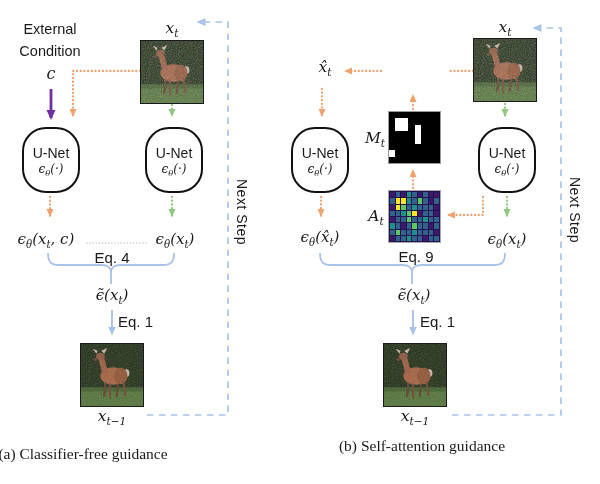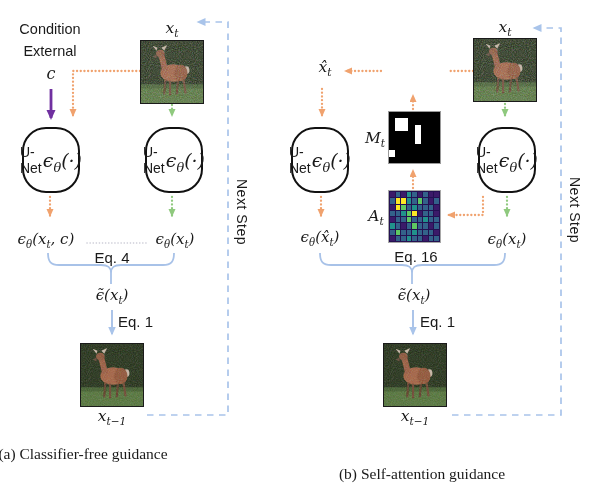--- a/index.html
+++ b/index.html
@@ -6,23 +6,23 @@
   .canvas{position:relative;width:600px;height:484px;background:#ffffff;overflow:hidden;
           font-family:"Liberation Sans",sans-serif;color:#1a1a1a;}
   .abs{position:absolute;}
   .ctr{transform:translateX(-50%);white-space:nowrap;}
   .connectors{position:absolute;left:0;top:0;pointer-events:none;}
   .math{font-family:"DejaVu Serif","Liberation Serif",serif;font-style:italic;}
   .math sub{font-size:68%;font-style:italic;line-height:0;}
   .sans{font-family:"Liberation Sans",sans-serif;}
   .eqlabel{font-family:"Liberation Sans",sans-serif;font-size:15px;}
   .unet{width:58px;height:66px;border:2px solid #111;border-radius:24px;background:#fff;
-        display:flex;flex-direction:row;align-items:center;justify-content:center;gap:1px;box-sizing:border-box;}
+        display:flex;flex-direction:column;align-items:center;justify-content:center;gap:1px;box-sizing:border-box;}
   .unet .t1{font-size:14px;}
-  .unet .t2{font-size:19px;}
+  .unet .t2{font-size:12px;}
   .sbbox{width:64px;height:38px;border:1.5px solid #EBA273;border-radius:9px;background:#FFFDFa;
          display:flex;flex-direction:column;align-items:center;justify-content:center;
          font-size:11px;line-height:1.2;color:#C05F2B;box-sizing:border-box;}
   .imgframe{width:64px;height:64px;border:1px solid #1a1a1a;box-sizing:border-box;overflow:hidden;}
   .imgframe svg{display:block;width:100%;height:100%;}
   .noise-hi{opacity:.5;}
   .noise-lo{opacity:.3;}
   .gridbox{box-sizing:border-box;display:grid;}
   .maskbox{width:53px;height:53px;border:1px solid #9a9a9a;background:#000;}
   .attnbox{width:53px;height:53px;border:1px solid #a8a8a8;background:#241152;gap:1px;padding:1px;}
@@ -97,22 +97,22 @@
     <path d="M413,188 V170" fill="none" stroke="#F0A26E" stroke-width="2.3" stroke-dasharray="0.1 3.6" stroke-linecap="round" marker-end="url(#mO)"></path>
     <path d="M413,109 V95" fill="none" stroke="#F0A26E" stroke-width="2.3" stroke-dasharray="0.1 3.6" stroke-linecap="round" marker-end="url(#mO)"></path>
     <path d="M505,104 V116" fill="none" stroke="#8FC97E" stroke-width="2.3" stroke-dasharray="0.1 3.6" stroke-linecap="round" marker-end="url(#mG)"></path>
     <path d="M507,197 V216" fill="none" stroke="#8FC97E" stroke-width="2.3" stroke-dasharray="0.1 3.6" stroke-linecap="round" marker-end="url(#mG)"></path>
     <path d="M320,253 C320,262 323,265 331,265 L402,265 C409,265 412,267 412,273 C412,267 415,265 422,265 L494,265 C502,265 505,262 505,253 M412,273 V284" fill="none" stroke="#A8C2E8" stroke-width="1.8"></path>
     <path d="M413,310 V334" fill="none" stroke="#A8C2E8" stroke-width="1.9" marker-end="url(#mB)"></path>
     <path d="M452,415 H561 V28 H534" fill="none" stroke="#A9C4EA" stroke-width="1.7" stroke-dasharray="6.5 5.5" marker-end="url(#mB)"></path>
   </svg>
 
   <div class="abs twoline" style="left:5px;top:19px;width:90px;">
+    <div>External</div>
     <div>Condition</div>
-    <div>External</div>
   </div>
   <div class="abs ctr math" style="left:51px;top:64px;font-size:16px;">c</div>
 
   <div class="abs ctr math biglabel" style="left:172px;top:19px;">x<sub>t</sub></div>
   <div class="abs imgframe" style="left:140px;top:40px;">
     <svg viewBox="0 0 64 64">
         <use href="#deer"></use>
         <rect width="64" height="64" filter="url(#grain)" class="noise-hi"></rect>
       </svg>
   </div>
@@ -306,29 +306,29 @@
       <div style="background: rgb(51, 98, 138);"></div>
       <div style="background: rgb(51, 98, 138);"></div>
       <div style="background: rgb(59, 26, 105);"></div>
       <div style="background: rgb(51, 98, 138);"></div>
       <div style="background: rgb(51, 98, 138);"></div>
     </div>
 
   <div class="abs ctr math" style="left:320px;top:228px;font-size:15px;">ϵ<sub>θ</sub>(x̂<sub>t</sub>)</div>
   <div class="abs ctr math" style="left:507px;top:230px;font-size:15px;">ϵ<sub>θ</sub>(x<sub>t</sub>)</div>
 
-  <div class="abs ctr eqlabel" style="left:416px;top:248px;">Eq. 16</div>
+  <div class="abs ctr eqlabel" style="left:416px;top:248px;">Eq. 9</div>
   <div class="abs ctr math" style="left:414px;top:286px;font-size:15px;">ϵ̃(x<sub>t</sub>)</div>
   <div class="abs eqlabel" style="left:420px;top:313px;">Eq. 1</div>
 
   <div class="abs imgframe" style="left:383px;top:343px;">
     <svg viewBox="0 0 64 64">
         <use href="#deer"></use>
         <rect width="64" height="64" filter="url(#grain)" class="noise-lo"></rect>
       </svg>
   </div>
   <div class="abs ctr math biglabel" style="left:415px;top:407px;">x<sub>t−1</sub></div>
 
   <div class="abs vert" style="left:567px;top:210px;transform:translateY(-50%);">Next Step</div>
 
-  <div class="abs ctr caption" style="left:422px;top:465px;">(b) Self-attention guidance</div>
+  <div class="abs ctr caption" style="left:422px;top:437px;">(b) Self-attention guidance</div>
 
 </div>
 
 </body></html>

